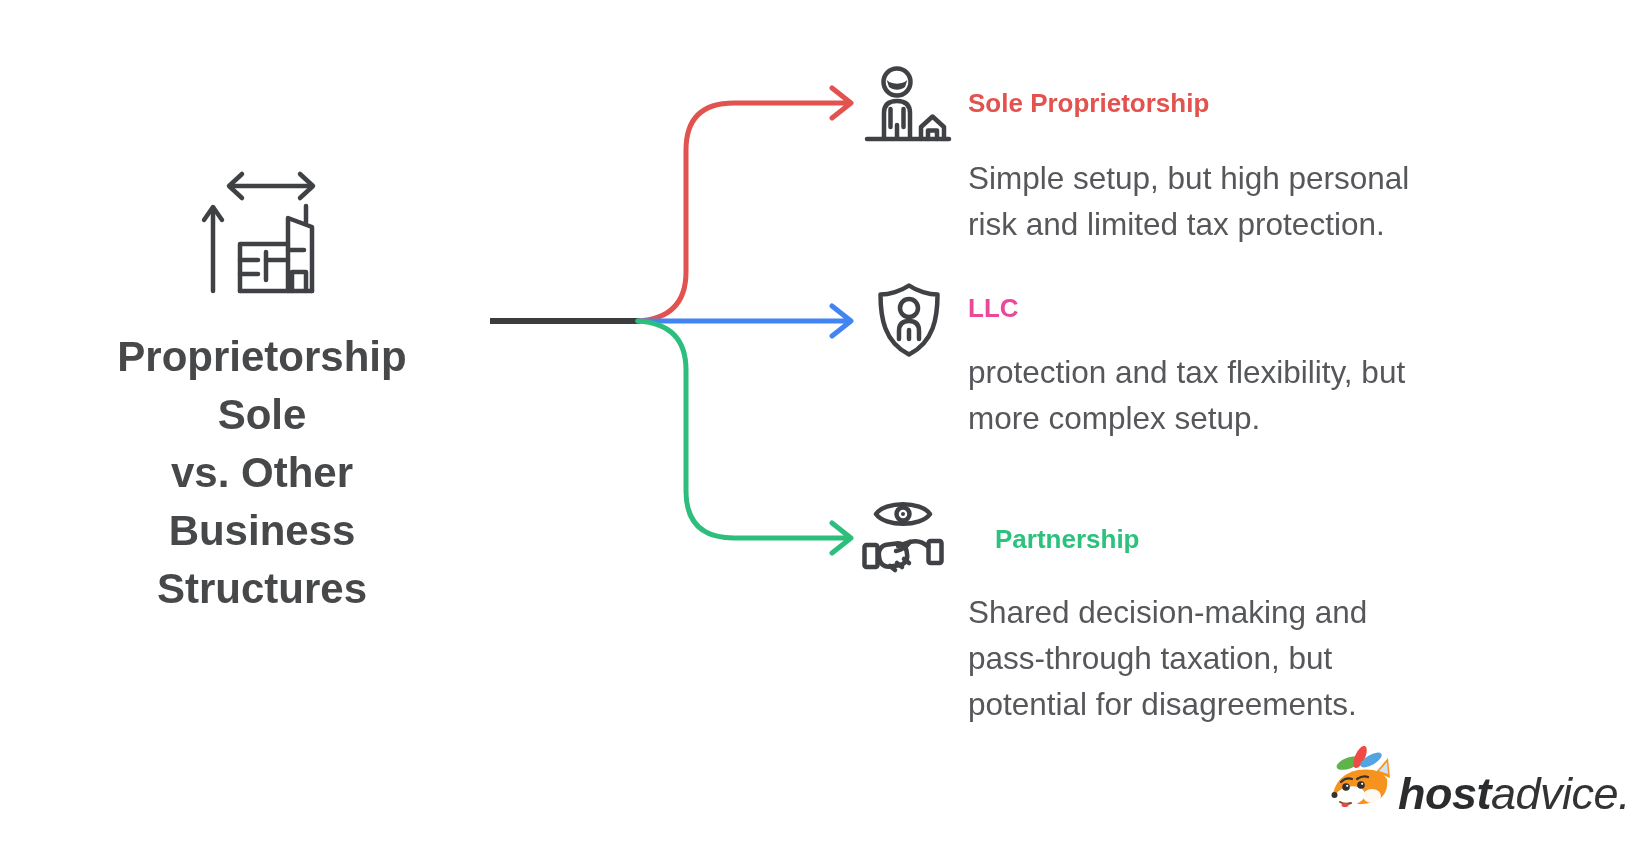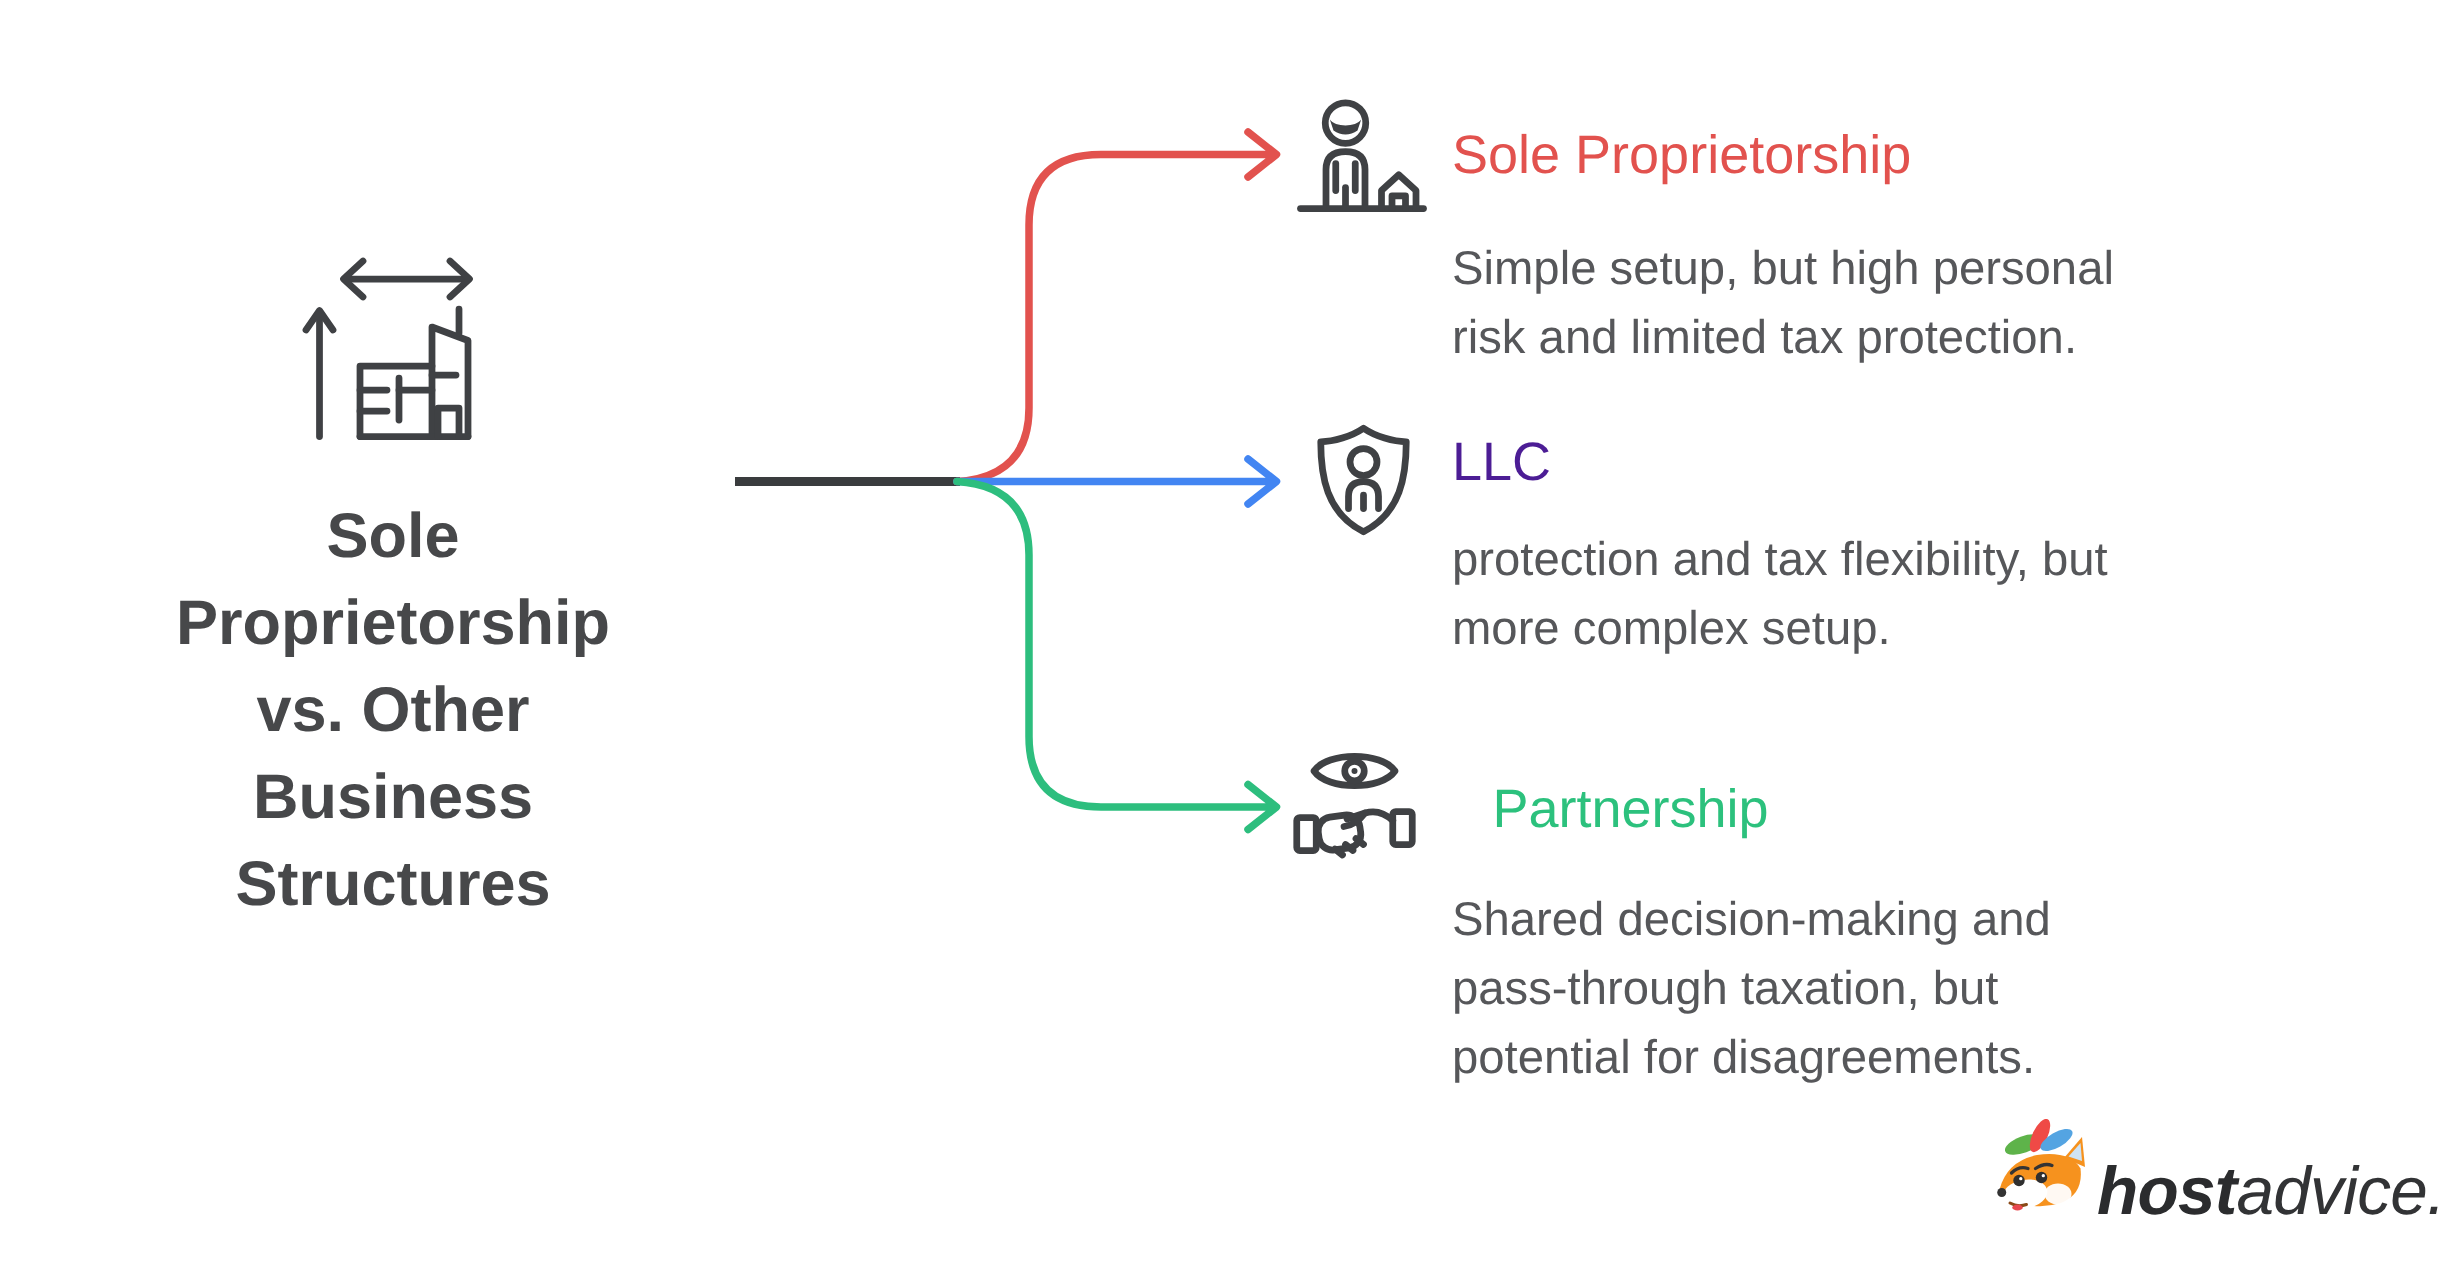--- a/index.html
+++ b/index.html
@@ -23,27 +23,27 @@
     font-size: 42px;
     font-weight: 700;
     line-height: 58px;
     color: #47484a;
   }
   .main-title span { display: block; }
 
   .branch-heading {
     position: absolute;
     left: 968px;
-    font-size: 36px;
-    font-weight: 400;
+    font-size: 26px;
+    font-weight: 700;
     line-height: 44px;
     white-space: nowrap;
   }
   .heading-sole { color: #e2524e; }
-  .heading-llc { color: #4c1d95; }
+  .heading-llc { color: #ec4899; }
   .heading-partnership { color: #2cc17d; margin-left: 27px; }
 
   .branch-body {
     position: absolute;
     left: 968px;
     font-size: 31.5px;
     line-height: 46px;
     color: #56575a;
   }
   .branch-body div { white-space: nowrap; }
@@ -89,22 +89,22 @@
       <path d="M40 100 H58"></path>
       <path d="M40 114 H58"></path>
       <path d="M66 92 V120"></path>
       <path d="M66 100 H88"></path>
       <path d="M88 90 H104"></path>
       <path d="M92 131 V112 H106 V131"></path>
     </svg>
   </span>
 
   <div class="main-title">
+    <span>Proprietorship</span>
     <span>Sole</span>
-    <span>Proprietorship</span>
     <span>vs. Other</span>
     <span>Business</span>
     <span>Structures</span>
   </div>
 
   <span class="abs" style="left:862px; top:58px; width:92px; height:86px;">
     <svg width="92" height="86" viewBox="0 0 92 86" fill="none" stroke="#3f4144" stroke-width="4.5" stroke-linecap="round" stroke-linejoin="round">
       <circle cx="35" cy="24" r="13.5"></circle>
       <path d="M24.5 21.5 C28 27 42 27 45.5 21.5 L43 29 C38 32.5 32 32.5 27 29 Z" fill="#3f4144" stroke="none"></path>
       <path d="M22 79 V55 Q22 43 35 43 Q48 43 48 55 V79"></path>

